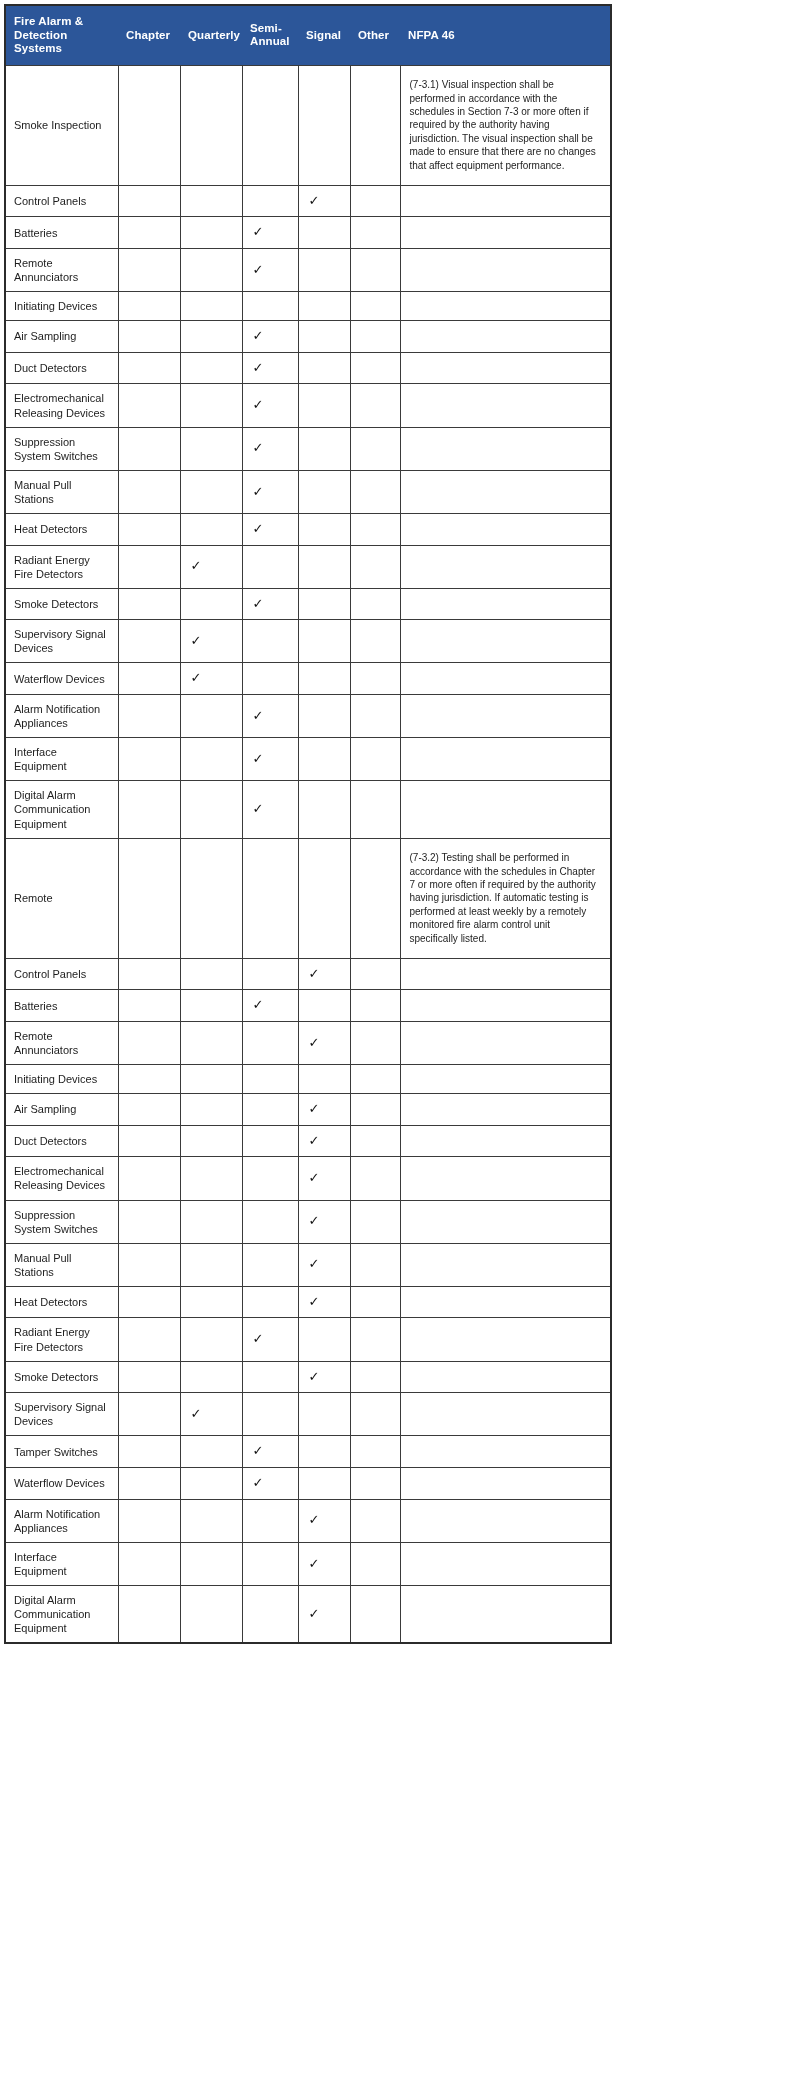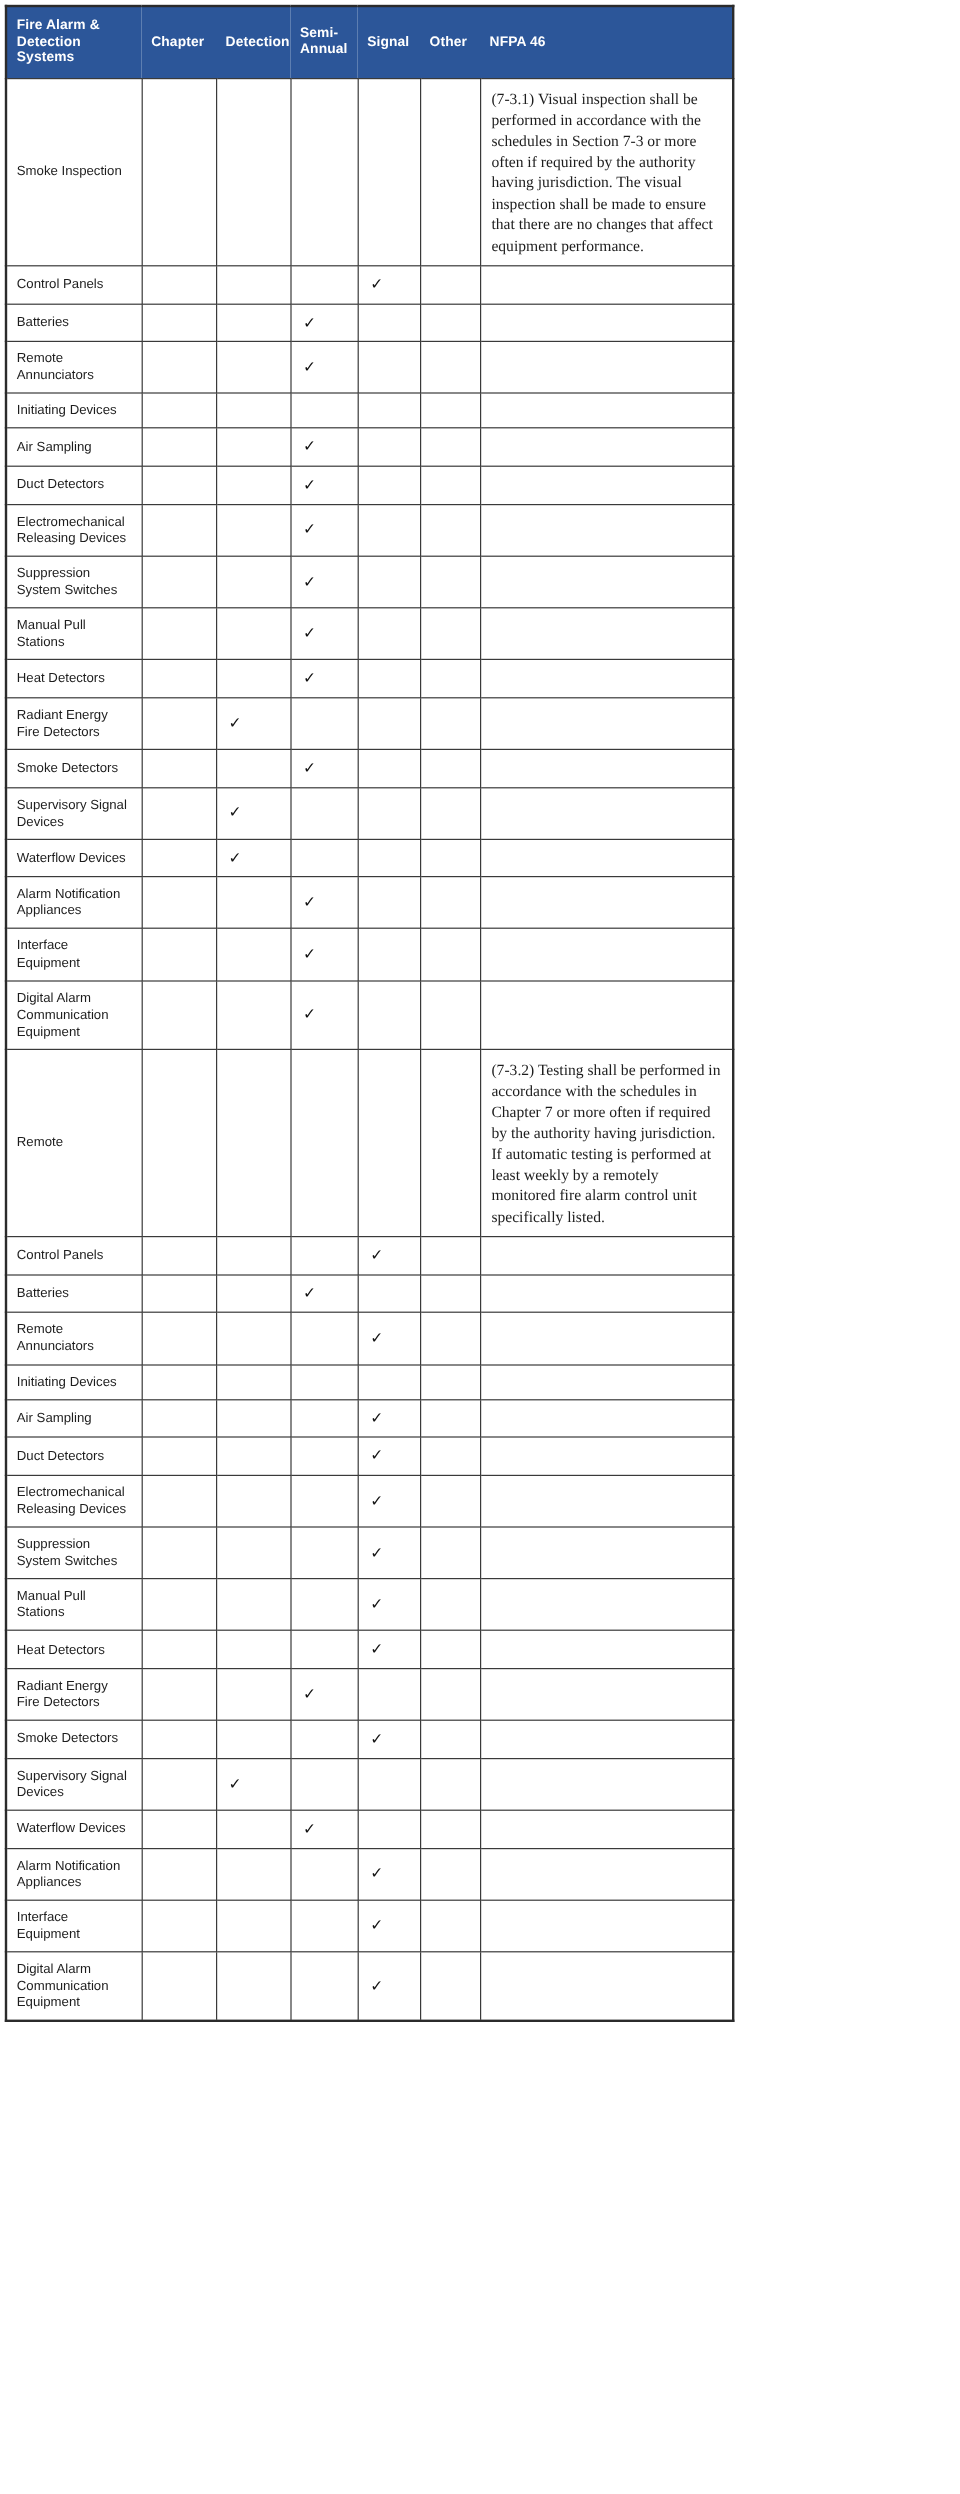--- a/index.html
+++ b/index.html
@@ -60,24 +60,23 @@
     padding: 7px 8px;
     line-height: 1.28;
     background: #ffffff;
     height: 28px;
   }
 
   td.item { text-align: left; }
   td.mark { text-align: left; padding-left: 10px; font-size: 13px; }
   td.nfpa {
     text-align: left;
-    font-size: 13px;
+    font-size: 10px;
     line-height: 1.34;
     padding: 8px 9px;
-    font-family: Liberation Serif, serif;
   }
   td.nfpa.para { vertical-align: middle; }
 
   .check {
     display: inline-block;
     font-size: 13px;
     line-height: 1;
     color: #111111;
     font-family: "DejaVu Sans", sans-serif;
   }
@@ -96,21 +95,21 @@
         <col class="c-qtr">
         <col class="c-semi">
       <col class="c-ann">
         <col class="c-other">
         <col class="c-nfpa">
     </colgroup>
     <thead>
       <tr>
         <th>Fire Alarm &amp; Detection Systems</th>
         <th>Chapter</th>
-        <th>Detection</th>
+        <th>Quarterly</th>
         <th>Semi-Annual</th>
         <th>Signal</th>
         <th>Other</th>
         <th>NFPA 46</th>
       </tr>
     </thead>
     <tbody id="schedule-body">
         <tr class="section-row">
           <td class="item">Smoke Inspection</td>
           <td class="mark"></td>
@@ -393,20 +392,29 @@
         <tr>
           <td class="item">Supervisory Signal Devices</td>
           <td class="mark"></td>
           <td class="mark"><span class="check">✓</span></td>
           <td class="mark"></td>
           <td class="mark"></td>
           <td class="mark"></td>
           <td class="nfpa"></td>
         </tr>
         <tr>
+          <td class="item">Tamper Switches</td>
+          <td class="mark"></td>
+          <td class="mark"></td>
+          <td class="mark"><span class="check">✓</span></td>
+          <td class="mark"></td>
+          <td class="mark"></td>
+          <td class="nfpa"></td>
+        </tr>
+        <tr>
           <td class="item">Waterflow Devices</td>
           <td class="mark"></td>
           <td class="mark"></td>
           <td class="mark"><span class="check">✓</span></td>
           <td class="mark"></td>
           <td class="mark"></td>
           <td class="nfpa"></td>
         </tr>
         <tr>
           <td class="item">Alarm Notification Appliances</td>

